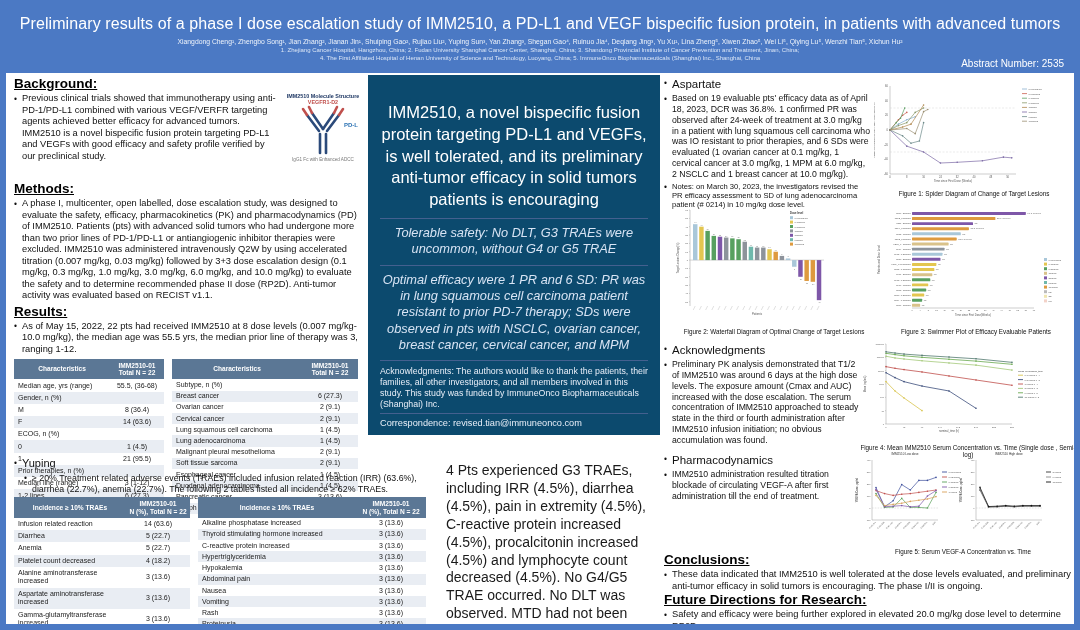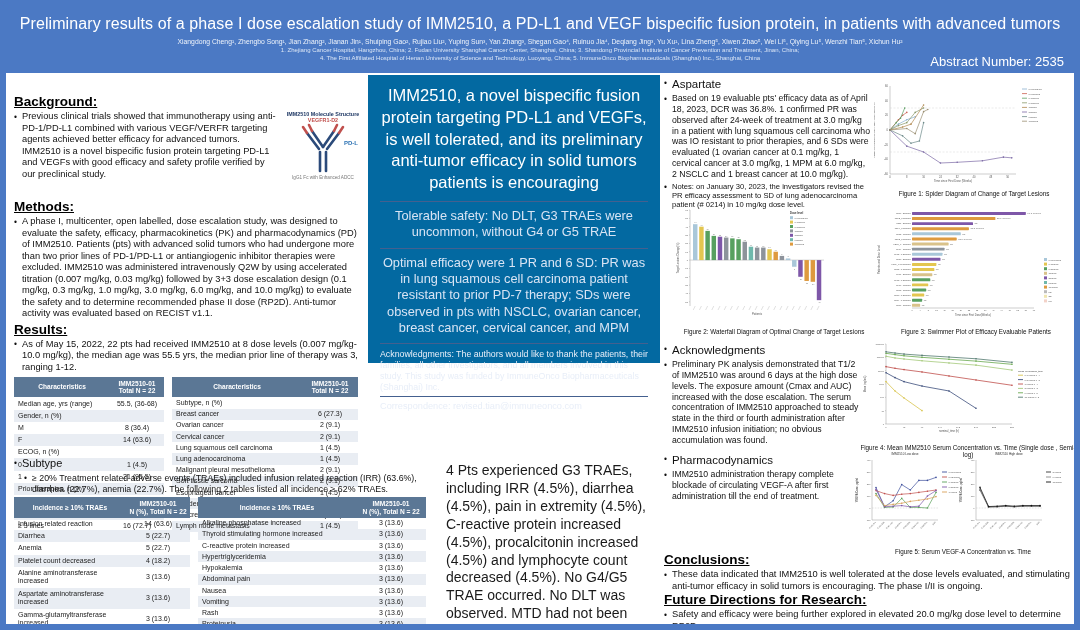--- a/index.html
+++ b/index.html
@@ -4,47 +4,47 @@
 <style>
 *{margin:0;padding:0;box-sizing:border-box}
 html,body{overflow:hidden}
 body{width:1080px;height:630px;position:relative;background:#fff;font-family:"Liberation Sans",sans-serif;color:#1a1a1a}
 #frame{position:absolute;inset:0;border:6px solid #4b79c4;pointer-events:none;z-index:50}
 
 #header{position:absolute;left:6px;top:6px;width:1068px;height:67px;background:#4b79c4;color:#fff;text-align:center;padding-top:9px}
 #title{font-size:16px;font-weight:500;letter-spacing:.1px}
 #authors{font-size:6.8px;margin-top:5px;color:#eef3fb}
 .affil{font-size:6px;margin-top:2px;color:#dbe6f6}
-#abstract-no{position:absolute;right:10px;bottom:4px;font-size:13px;color:#fff}
+#abstract-no{position:absolute;right:10px;bottom:4px;font-size:10px;color:#fff}
 
 .h1{font-size:13.5px;font-weight:bold;text-decoration:underline;color:#000;margin-bottom:2px}
 .bullet{display:flex;gap:5px;font-size:9.3px;line-height:1.24;margin:2px 0;color:#111}
 .bullet .dot{font-size:8.5px;margin-top:.5px}
 .rh{font-size:11.5px;color:#111;margin:1px 0}
 .small-bullet{font-size:14px;line-height:1.28}
 table{border-collapse:collapse;color:#222}
 th{background:#5b7795;color:#fff;font-weight:bold;padding:2.5px 3px;text-align:center;white-space:pre-line;font-size:6.6px;line-height:1.15}
 td{padding:1.7px 4px;font-size:7px;line-height:1.12}
 td.val{text-align:center}
 tr.alt{background:#e9edf3}
 .figcap{font-size:6.3px;color:#111;text-align:center;margin-top:1px;line-height:1.1}
 
-#left{position:absolute;left:14px;top:94px;width:352px}
+#left{position:absolute;left:14px;top:76px;width:352px}
 #molecule{float:right;width:86px;height:86px;margin:0 0 2px 4px;text-align:center}
 #molecule .mtitle{font-size:5.4px;font-weight:bold;color:#1f3864}
 #molecule .vlabel{font-size:5.4px;font-weight:bold;color:#c0504d}
 #molecule .fclabel{font-size:4.6px;color:#777}
 .tbl-row{display:flex;gap:8px;margin-top:4px}
 
 #safety{position:absolute;left:14px;top:455px;width:428px}
 #trae-tables{display:flex;gap:8px;margin-top:3px}
 
-#navy{position:absolute;left:368px;top:75px;width:292px;height:288px;background:#0369a1;color:#fff;padding:10px 12px 6px;text-align:center;z-index:2}
+#navy{position:absolute;left:368px;top:75px;width:292px;height:360px;background:#0c4a6e;color:#fff;padding:27px 12px 6px;text-align:center;z-index:2}
 .navy-head{font-size:16.5px;line-height:1.32;color:#fff}
-.navy-stmt{font-size:12.8px;color:#d8e4f4;border-top:1px solid #44608f;padding-top:6px;margin-top:7px;line-height:1.28}
+.navy-stmt{font-size:12.8px;font-style:italic;color:#d8e4f4;border-top:1px solid #44608f;padding-top:6px;margin-top:7px;line-height:1.28}
 .navy-ack{font-size:8.8px;text-align:left;border-top:1px solid #44608f;margin-top:7px;padding-top:5px;line-height:1.22;color:#e8eef8}
 .navy-corr{font-size:9.2px;text-align:left;border-top:1px solid #44608f;margin-top:4px;padding-top:4px;color:#e8eef8}
 
 #g3{position:absolute;left:446px;top:462px;width:216px}
 
 #right{position:absolute;left:664px;top:76px;width:412px;height:548px}
 #efficacy{position:absolute;top:0;left:0;width:206px}
 #fig1{position:absolute;top:4px;left:206px;width:208px}
 #fig2{position:absolute;top:130px;left:10px;width:200px}
 #fig3{position:absolute;top:130px;left:212px;width:200px}
@@ -228,21 +228,21 @@
             <td class="val">1 (4.5)</td>
           </tr>
         </tbody>
     </table>
   </div>
 </div>
 
 <div id="safety">
   <div class="bullet" style="font-size:11px">
       <span class="dot">•</span>
-      <span>Subtype</span>
+      <span>Yuping</span>
     </div>
   <div class="bullet" style="font-size:8.8px;margin-left:10px">
       <span class="dot">•</span>
       <span>≥ 20% Treatment related adverse events (TRAEs) included infusion related reaction (IRR) (63.6%), diarrhea (22.7%), anemia (22.7%). The following 2 tables listed all incidence ≥ 62% TRAEs.</span>
     </div>
   <div id="trae-tables">
     <table class="t-trae1">
       <thead>
           <tr>
         <th>Incidence ≥ 10% TRAEs</th>
@@ -387,21 +387,21 @@
     <div class="bullet rh">
         <span class="dot">•</span>
         <span>Aspartate</span>
       </div>
     <div class="bullet" style="font-size:8.7px">
         <span class="dot">•</span>
         <span>Based on 19 evaluable pts' efficacy data as of April 18, 2023, DCR was 36.8%. 1 confirmed PR was observed after 24-week of treatment at 3.0 mg/kg in a patient with lung squamous cell carcinoma who was IO resistant to prior therapies, and 6 SDs were evaluated (1 ovarian cancer at 0.1 mg/kg, 1 cervical cancer at 3.0 mg/kg, 1 MPM at 6.0 mg/kg, 2 NSCLC and 1 breast cancer at 10.0 mg/kg).</span>
       </div>
     <div class="bullet" style="font-size:7.6px">
         <span class="dot">•</span>
-        <span>Notes: on January 30, 2023, the investigators revised the PR efficacy assessment to SD of lung adenocarcinoma patient (# 0214) in 10 mg/kg dose level.</span>
+        <span>Notes: on March 30, 2023, the investigators revised the PR efficacy assessment to SD of lung adenocarcinoma patient (# 0214) in 10 mg/kg dose level.</span>
       </div>
   </div>
 
   <div id="fig1">
     <div id="fig1-svg">
         <svg viewBox="0 0 208 110" width="208">
           <line x1="20" y1="6" x2="20" y2="94" stroke="#999" stroke-width="0.5"></line>
           <line x1="20" y1="94" x2="146" y2="94" stroke="#999" stroke-width="0.5"></line>
           <line x1="20" y1="28" x2="146" y2="28" stroke="#ccc" stroke-width="0.4" stroke-dasharray="2 1.5"></line>
           <line x1="20" y1="72" x2="146" y2="72" stroke="#ccc" stroke-width="0.4" stroke-dasharray="2 1.5"></line>
@@ -810,21 +810,21 @@
     <div class="figcap">Figure 4: Mean IMM2510 Serum Concentration vs. Time (Single dose , Semi-log)</div>
   </div>
 
   <div id="pd">
     <div class="bullet rh">
         <span class="dot">•</span>
         <span>Pharmacodynamics</span>
       </div>
     <div class="bullet" style="font-size:8.7px">
         <span class="dot">•</span>
-        <span>IMM2510 administration therapy complete blockade of circulating VEGF-A after first administration till the end of treatment.</span>
+        <span>IMM2510 administration resulted titration blockade of circulating VEGF-A after first administration till the end of treatment.</span>
       </div>
   </div>
 
   <div id="fig5">
     <div id="fig5-svg">
         <svg viewBox="0 0 226 100" width="226">
           <text x="55" y="7" font-size="3.1" fill="#333" text-anchor="middle">IMM2510 Low dose</text>
           <line x1="22" y1="12" x2="22" y2="72" stroke="#999" stroke-width="0.5"></line>
           <line x1="22" y1="72" x2="88" y2="72" stroke="#999" stroke-width="0.5"></line>
           <text x="20.5" y="73" font-size="2.2" fill="#555" text-anchor="end">-100</text>
@@ -952,21 +952,21 @@
           <text x="112" y="42" font-size="2.6" fill="#555" text-anchor="middle" transform="rotate(-90 112 42)" font-weight="bold">VEGFA Conc. pg/ml</text>
         </svg>
       </div>
     <div class="figcap">Figure 5: Serum VEGF-A Concentration vs. Time</div>
   </div>
 
   <div id="conclusions">
     <div class="h1">Conclusions:</div>
     <div class="bullet">
         <span class="dot">•</span>
-        <span>These data indicated that IMM2510 is well tolerated at the dose levels evaluated, and stimulating anti-tumor efficacy in solid tumors is encouraging. The phase I/II is ongoing.</span>
+        <span>These data indicated that IMM2510 is well tolerated at the dose levels evaluated, and preliminary anti-tumor efficacy in solid tumors is encouraging. The phase I/II is ongoing.</span>
       </div>
   </div>
 
   <div id="future">
     <div class="h1">Future Directions for Research:</div>
     <div>
         <div class="bullet">
           <span class="dot">•</span>
           <span>Safety and efficacy were being further explored in elevated 20.0 mg/kg dose level to determine RP2D.</span>
         </div>

